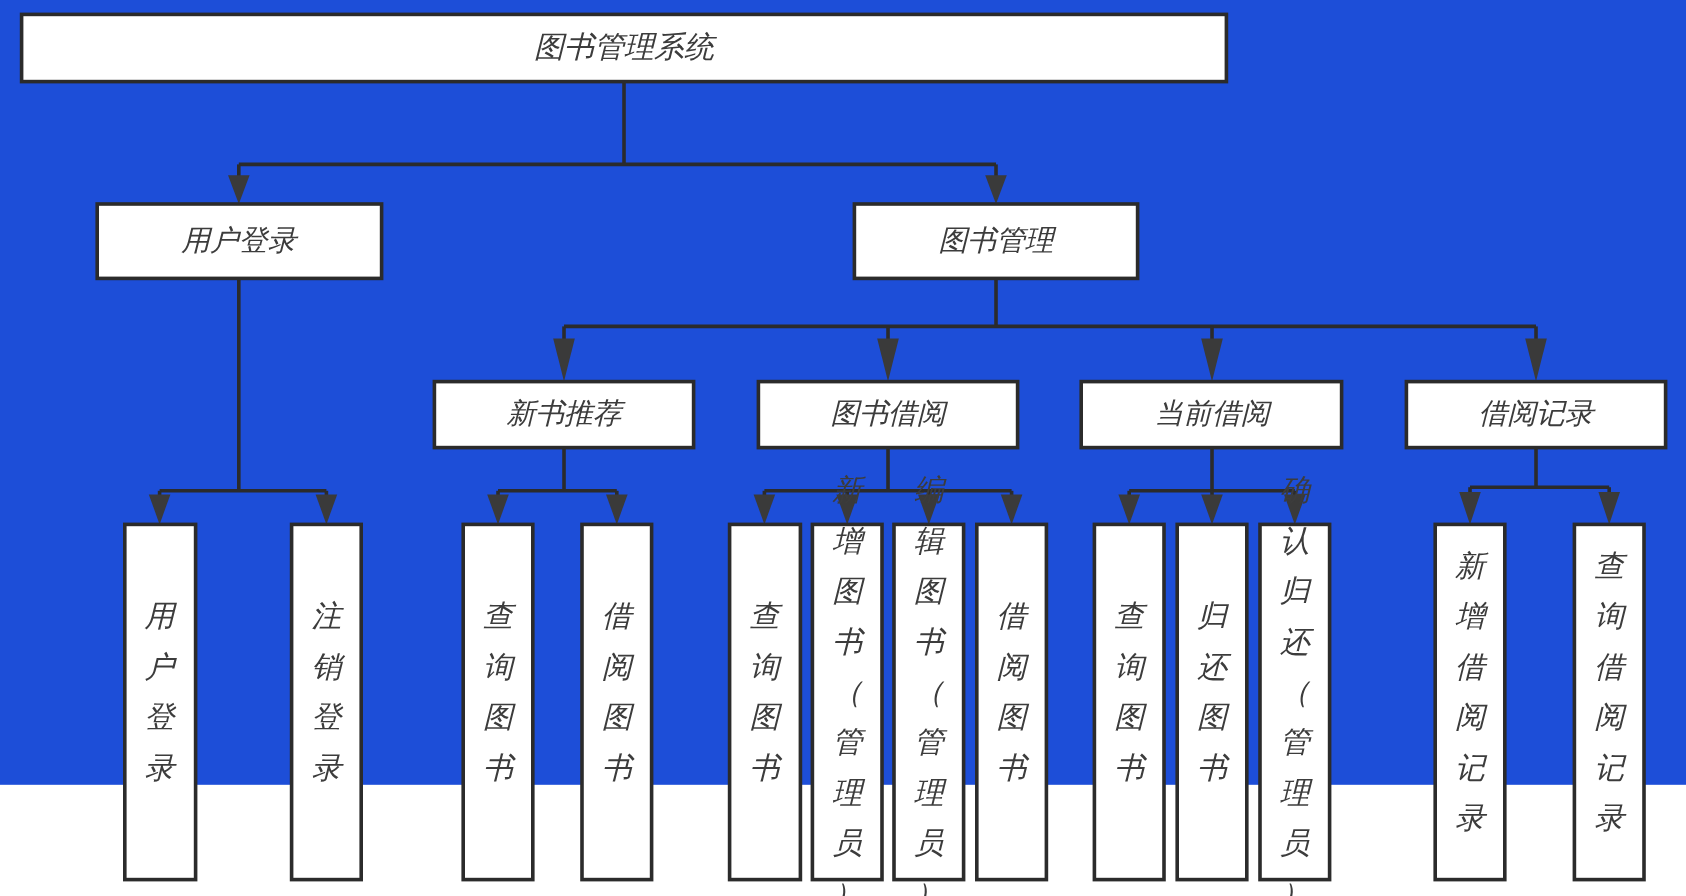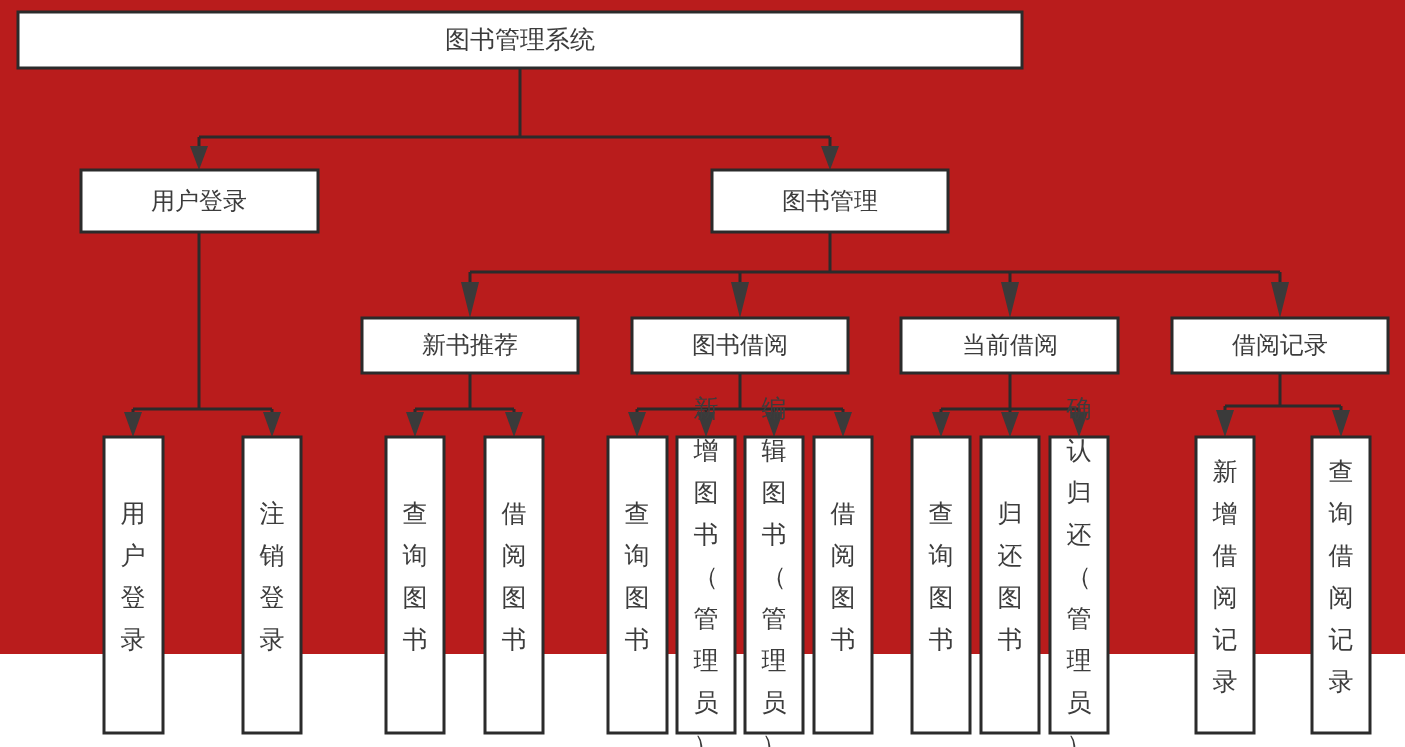--- a/index.html
+++ b/index.html
@@ -11,21 +11,22 @@
   body {
     font-family: "DejaVu Sans", "Liberation Sans", sans-serif;
     width: 1405px;
     height: 747px;
     overflow: hidden;
   }
   #diagram-root {
     position: relative;
     width: 1405px;
     height: 654px;
-    background: #b91c1c;
+    background: #1d4ed8;
+    font-style: italic;
   }
   svg.flowchart {
     display: block;
     width: 1405px;
     height: 747px;
   }
   .node-box {
     fill: #ffffff;
     stroke: #2b2b2b;
     stroke-width: 3;

